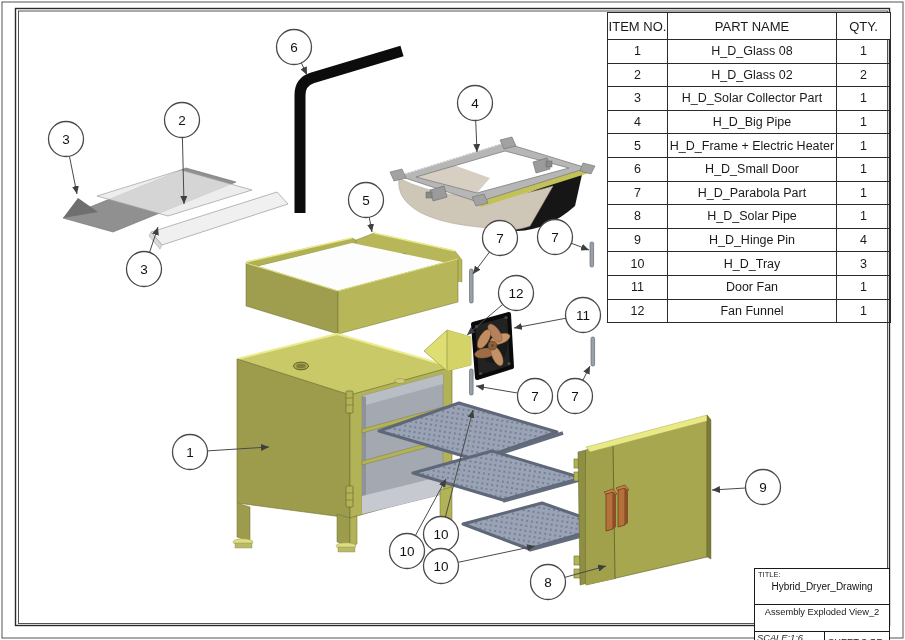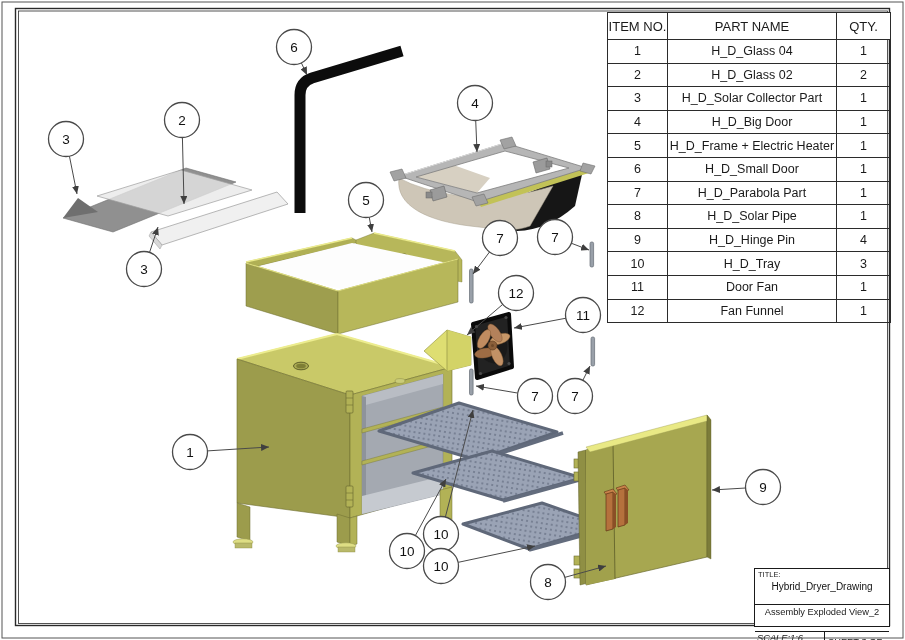--- a/index.html
+++ b/index.html
@@ -15,21 +15,21 @@
   
   .bom{position:absolute;left:607px;top:12px;width:283px;}
   .bom table{border-collapse:collapse;width:100%;table-layout:fixed;border-radius:8px;}
   .bom th,.bom td{border:1px solid #2b2b2b;text-align:center;vertical-align:middle;
                   font-size:12.5px;padding:0;overflow:hidden;white-space:nowrap;}
   .bom th{height:26px;font-weight:normal;font-size:13px;background:#fff;}
   .bom td{height:22.6px;}
   .col-item{width:60px;} .col-name{width:169px;} .col-qty{width:54px;}
 
   
-  .titleblock{position:absolute;left:754px;top:568px;width:136px;height:59px;
+  .titleblock{position:absolute;left:754px;top:568px;width:136px;height:73px;
               border:1.5px solid #1a1a1a;box-sizing:border-box;background:#fff;
               display:flex;flex-direction:column;gap:12px;}
   .tb-row1{position:relative;flex:1;}
   .tb-label{position:absolute;left:3px;top:1px;font-size:7.5px;color:#222;}
   .tb-title{margin-top:12px;text-align:center;font-size:10px;color:#111;}
   .tb-row2{border-top:1px solid #1a1a1a;height:14px;line-height:14px;text-align:center;font-size:9.3px;}
   .tb-row3{border-top:1px solid #1a1a1a;height:13px;display:flex;font-size:9.3px;}
   .tb-scale{width:70px;border-right:1px solid #1a1a1a;padding-left:2px;line-height:13px;box-sizing:border-box;font-style:italic;}
   .tb-sheet{flex:1;padding-left:3px;line-height:20px;}
 </style>
@@ -307,36 +307,36 @@
     <thead id="bom-head">
           <tr>
             <th>ITEM NO.</th>
             <th>PART NAME</th>
             <th>QTY.</th>
           </tr>
         </thead>
     <tbody id="bom-body">
           <tr>
             <td>1</td>
-            <td>H_D_Glass 04</td>
+            <td>H_D_Glass 08</td>
             <td>1</td>
           </tr>
           <tr>
             <td>2</td>
             <td>H_D_Glass 02</td>
             <td>2</td>
           </tr>
           <tr>
             <td>3</td>
             <td>H_D_Solar Collector Part</td>
             <td>1</td>
           </tr>
           <tr>
             <td>4</td>
-            <td>H_D_Big Door</td>
+            <td>H_D_Big Pipe</td>
             <td>1</td>
           </tr>
           <tr>
             <td>5</td>
             <td>H_D_Frame + Electric Heater</td>
             <td>1</td>
           </tr>
           <tr>
             <td>6</td>
             <td>H_D_Small Door</td>

